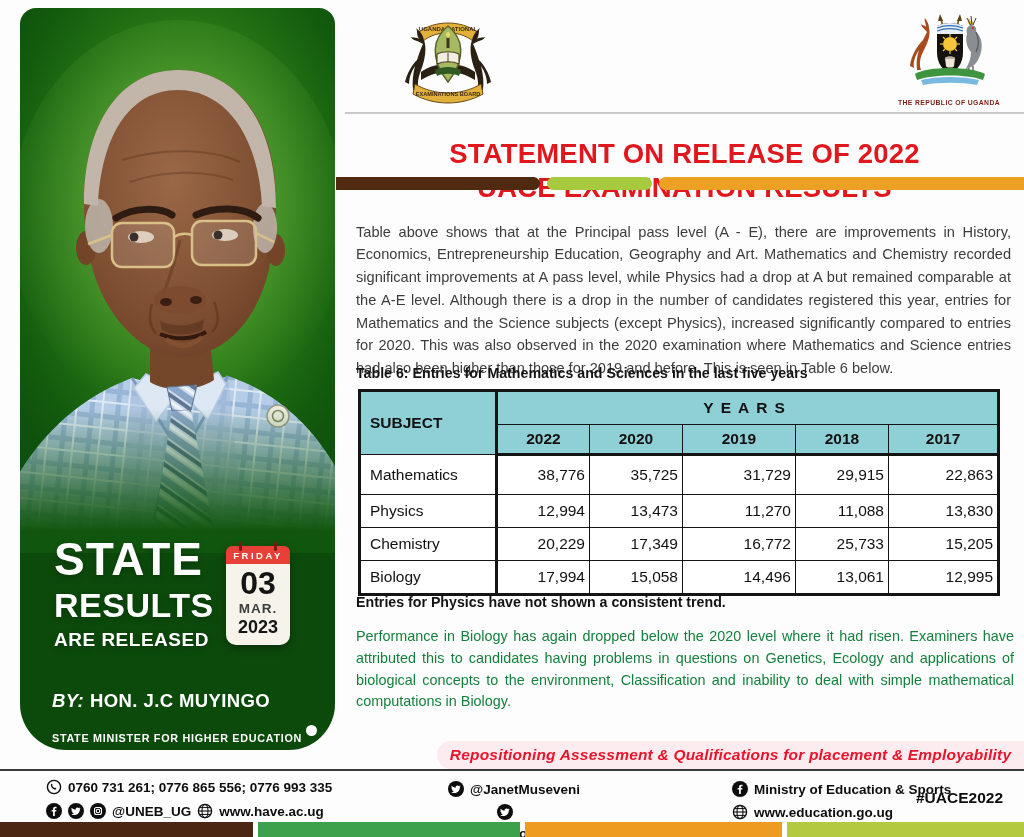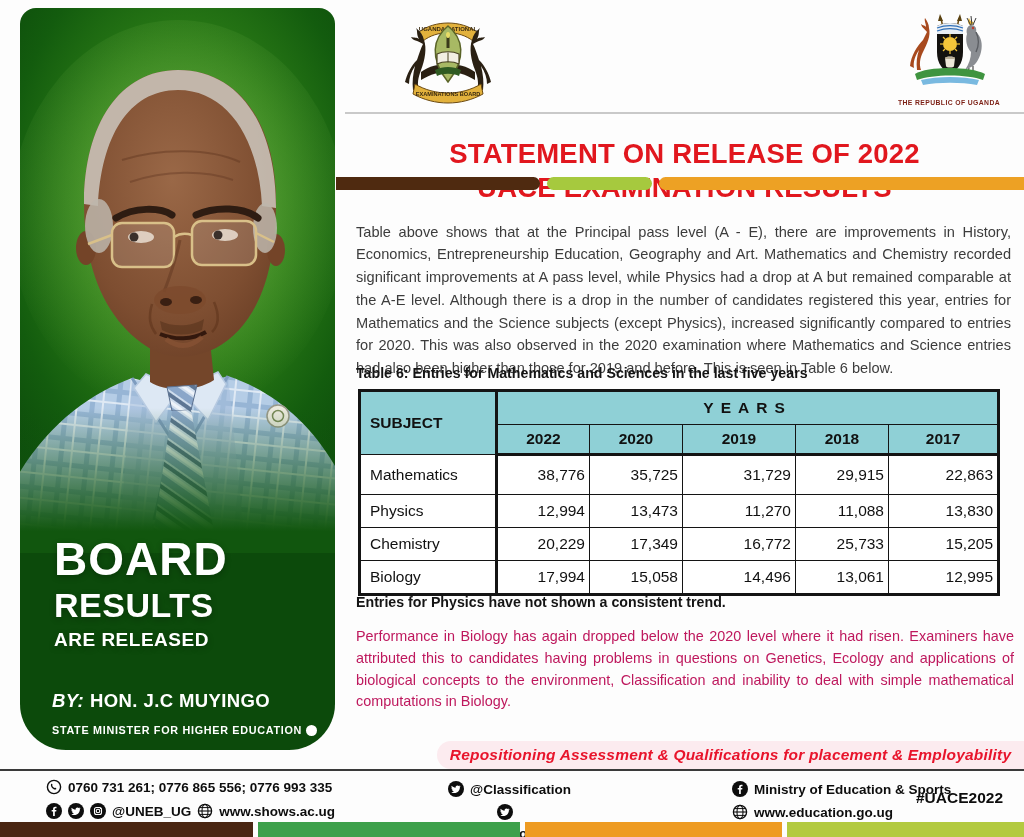--- a/index.html
+++ b/index.html
@@ -20,21 +20,21 @@
   .ring-l{left:13px;} .ring-r{right:13px;}
   .badge-head{background:#e74038;border-radius:6px 6px 0 0;color:#fff;text-align:center;
     font-size:9.5px;font-weight:800;letter-spacing:2.5px;padding:4px 0 3px;}
   .badge-body{background:#f5f3ea;border-radius:0 0 10px 10px;text-align:center;padding:3px 0 7px;}
   .badge-day{font-size:32px;font-weight:900;color:#151515;line-height:1;}
   .badge-month{font-size:13.5px;font-weight:700;color:#3d3d3d;letter-spacing:1px;margin-top:2px;}
   .badge-year{font-size:18px;font-weight:900;color:#151515;margin-top:1px;}
   .byline{position:absolute;left:32px;top:682px;color:#fff;}
   .byline-main{font-size:18.5px;font-weight:900;letter-spacing:.4px;}
   .byline-main .by{font-style:italic;margin-right:6px;}
-  .byline-title{font-size:10.8px;font-weight:800;letter-spacing:.7px;margin-top:12px;}
+  .byline-title{font-size:10.8px;font-weight:800;letter-spacing:.7px;margin-top:20px;}
   .panel-dot{position:absolute;right:18px;bottom:14px;width:11px;height:11px;border-radius:50%;background:#fff;}
 
   
   .uneb-logo{position:absolute;left:401px;top:14px;width:94px;height:94px;}
   .arms-wrap{position:absolute;left:893px;top:12px;width:112px;text-align:center;}
   .arms-logo{width:84px;height:82px;display:inline-block;}
   .arms-caption{font-size:6.8px;font-weight:700;color:#7c1f14;letter-spacing:.4px;margin-top:1px;}
   .divider-line{position:absolute;left:345px;top:112px;width:679px;height:1.5px;background:#c9c9c9;}
   .doc-title{position:absolute;left:345px;top:119px;width:679px;text-align:center;
     color:#e1171e;font-size:27.5px;font-weight:900;line-height:1.22;letter-spacing:.2px;}
@@ -42,21 +42,21 @@
   .bar-brown{left:336px;width:204px;background:#4f2a10;border-radius:0 7px 7px 0;}
   .bar-lime{left:547px;width:105px;background:#a6c93e;border-radius:7px;}
   .bar-orange{left:659px;width:365px;background:#eda124;border-radius:7px 0 0 7px;}
 
   
   .p1{position:absolute;left:356px;top:206px;width:655px;font-size:14.6px;line-height:1.56;
       color:#3c3c3c;text-align:justify;}
   .table-caption{position:absolute;left:356px;top:365px;font-size:14.2px;font-weight:700;color:#141414;}
   .note-bold{position:absolute;left:356px;top:594px;font-size:14.2px;font-weight:700;color:#141414;}
   .p2{position:absolute;left:356px;top:612px;width:658px;font-size:14.4px;line-height:1.5;
-      color:#be185d;text-align:justify;}
+      color:#15803d;text-align:justify;}
 
   
   .data-table{position:absolute;left:358px;top:389px;width:639px;border-collapse:collapse;
     border:3px solid #141414;font-size:15.5px;color:#111;table-layout:fixed;}
   .data-table th,.data-table td{border:1.5px solid #141414;padding:0 4px;}
   .data-table .h1 th{background:#8fd0d6;height:32px;font-size:15.5px;}
   .data-table .h2 th{background:#8fd0d6;height:28px;font-size:15.5px;border-bottom:3px solid #141414;}
   .subject-h{text-align:left;padding-left:9px !important;background:#8fd0d6;}
   .years-h{letter-spacing:7px;text-align:center;}
   .first-val{border-left:3px solid #141414 !important;}
@@ -192,25 +192,35 @@
 
       <g>
         <circle cx="258" cy="408" r="11" fill="#eceadf" stroke="#9a9a8a" stroke-width="1.5"></circle>
         <circle cx="258" cy="408" r="5.5" fill="none" stroke="#7a8a5a" stroke-width="1.5"></circle>
       </g>
 
       <rect x="0" y="400" width="315" height="145" fill="url(#fade)"></rect>
     </svg>
 
     <div class="headline">
-      <div class="hl1">BOARD</div>
+      <div class="hl1">STATE</div>
       <div class="hl2">RESULTS</div>
       <div class="hl3">ARE RELEASED</div>
     </div>
 
+    <div class="date-badge">
+      <div class="badge-ring ring-l"></div>
+      <div class="badge-ring ring-r"></div>
+      <div class="badge-head">FRIDAY</div>
+      <div class="badge-body">
+        <div class="badge-day">03</div>
+        <div class="badge-month">MAR.</div>
+        <div class="badge-year">2023</div>
+      </div>
+    </div>
 
     <div class="byline">
       <div class="byline-main">
         <span class="by">BY:</span><span>HON.  J.C MUYINGO</span>
       </div>
       <div class="byline-title">STATE MINISTER FOR HIGHER EDUCATION</div>
     </div>
 
     <div class="panel-dot"></div>
   </aside>
@@ -389,29 +399,29 @@
         <circle cx="10.6" cy="5.4" r="0.7" fill="#fff"></circle>
       </svg>
       <span>@UNEB_UG</span>
       <svg class="icn" viewBox="0 0 16 16">
         <circle cx="8" cy="8" r="6.6" fill="none" stroke="#0d0d0d" stroke-width="1.3"></circle>
         <ellipse cx="8" cy="8" rx="3" ry="6.6" fill="none" stroke="#0d0d0d" stroke-width="1.1"></ellipse>
         <line x1="1.6" y1="8" x2="14.4" y2="8" stroke="#0d0d0d" stroke-width="1.1"></line>
         <line x1="2.6" y1="4.6" x2="13.4" y2="4.6" stroke="#0d0d0d" stroke-width="1"></line>
         <line x1="2.6" y1="11.4" x2="13.4" y2="11.4" stroke="#0d0d0d" stroke-width="1"></line>
       </svg>
-      <span>www.shows.ac.ug</span>
+      <span>www.have.ac.ug</span>
     </div>
 
     <div class="f-row" style="left:448px;top:10px;">
       <svg class="icn" viewBox="0 0 16 16">
         <circle cx="8" cy="8" r="8" fill="#0d0d0d"></circle>
         <path d="M12.5,5.3 C12.2,5.5 11.8,5.6 11.4,5.7 C11.8,5.4 12.1,5 12.2,4.6 C11.8,4.8 11.4,5 10.9,5.1 C10.5,4.7 10,4.4 9.4,4.4 C8.2,4.4 7.3,5.5 7.6,6.7 C6,6.6 4.6,5.8 3.7,4.7 C3.2,5.6 3.4,6.7 4.3,7.3 C4,7.3 3.7,7.2 3.4,7 C3.4,7.9 4,8.8 5,9 C4.7,9.1 4.4,9.1 4.1,9 C4.4,9.8 5.1,10.4 6,10.4 C5.2,11 4.2,11.3 3.2,11.2 C4.1,11.8 5.2,12.1 6.3,12.1 C9.9,12.1 12,9.1 11.9,6.3 C12.3,6 12.6,5.7 12.5,5.3 Z" fill="#fff"></path>
       </svg>
-      <span>@Classification</span>
+      <span>@JanetMuseveni</span>
     </div>
     <div class="f-row" style="left:448px;top:33px;flex-direction:column;">
       <svg class="icn" viewBox="0 0 16 16">
         <circle cx="8" cy="8" r="8" fill="#0d0d0d"></circle>
         <path d="M12.5,5.3 C12.2,5.5 11.8,5.6 11.4,5.7 C11.8,5.4 12.1,5 12.2,4.6 C11.8,4.8 11.4,5 10.9,5.1 C10.5,4.7 10,4.4 9.4,4.4 C8.2,4.4 7.3,5.5 7.6,6.7 C6,6.6 4.6,5.8 3.7,4.7 C3.2,5.6 3.4,6.7 4.3,7.3 C4,7.3 3.7,7.2 3.4,7 C3.4,7.9 4,8.8 5,9 C4.7,9.1 4.4,9.1 4.1,9 C4.4,9.8 5.1,10.4 6,10.4 C5.2,11 4.2,11.3 3.2,11.2 C4.1,11.8 5.2,12.1 6.3,12.1 C9.9,12.1 12,9.1 11.9,6.3 C12.3,6 12.6,5.7 12.5,5.3 Z" fill="#fff"></path>
       </svg>
       <span>@Educ_SportsUg</span>
     </div>
 
     <div class="f-row" style="left:732px;top:10px;">

